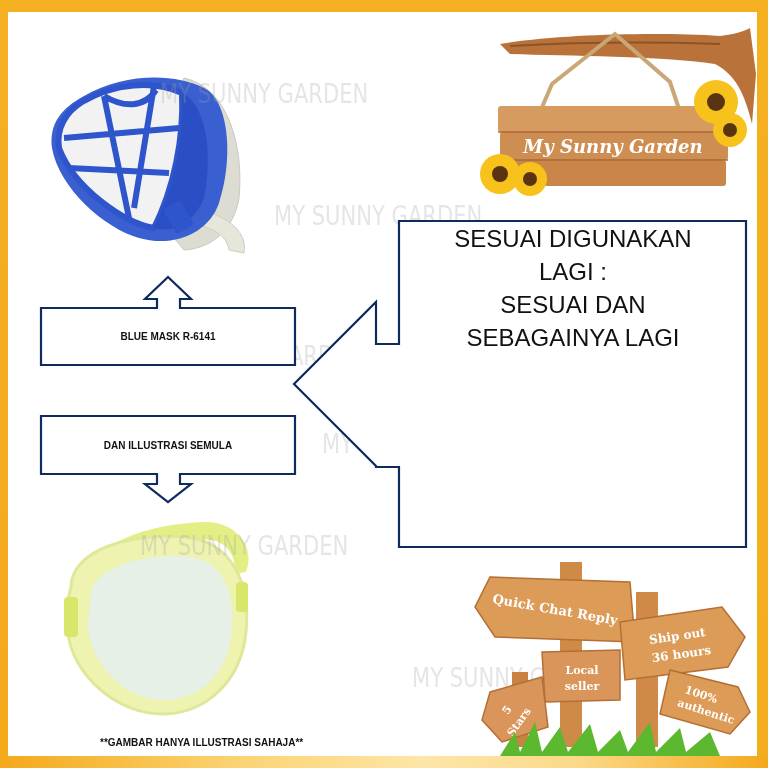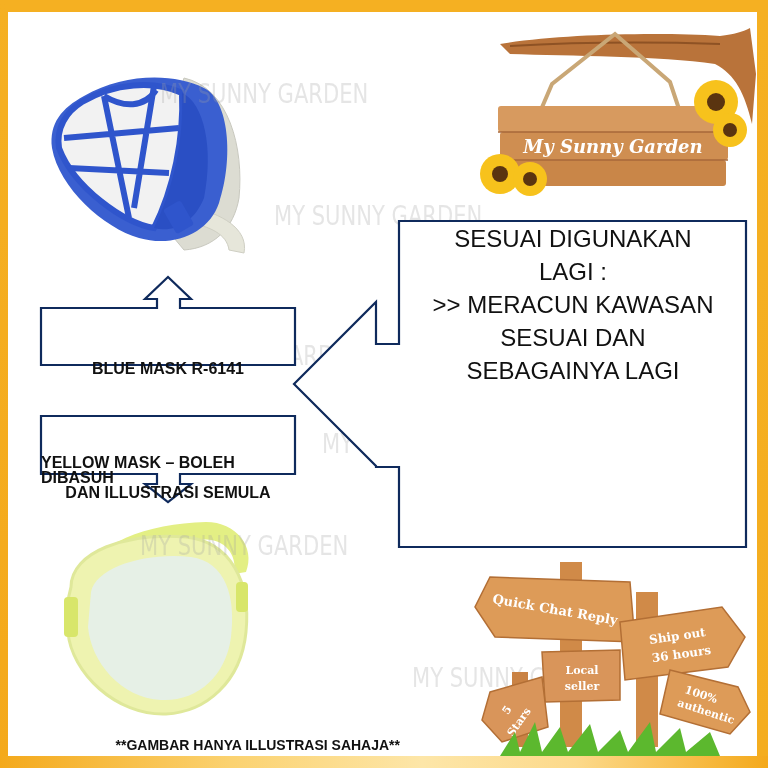--- a/index.html
+++ b/index.html
@@ -3,23 +3,23 @@
 <meta charset="utf-8">
 <style>
   html, body { margin:0; padding:0; }
   body { width:768px; height:768px; position:relative; overflow:hidden; background:#ffffff; font-family:"Liberation Sans", sans-serif; }
   .frame-top { position:absolute; left:0; top:0; width:768px; height:12px; background:#f5b022; }
   .frame-left { position:absolute; left:0; top:0; width:8px; height:768px; background:linear-gradient(180deg,#f5b022,#f4a91b); }
   .frame-right { position:absolute; right:0; top:0; width:11px; height:768px; background:linear-gradient(180deg,#f5b022,#f4ad1f); }
   .frame-bottom { position:absolute; left:0; bottom:0; width:768px; height:12px; background:linear-gradient(90deg,#f4a91b 0%,#fbd270 30%,#fde6a8 55%,#fcd98a 75%,#f4a91b 100%); }
   .watermark { position:absolute; color:rgba(160,160,160,0.28); font-family:"DejaVu Sans", sans-serif; font-size:27px; letter-spacing:0; transform:scaleX(0.78); transform-origin:left top; white-space:nowrap; font-weight:normal; }
   .diagram { position:absolute; left:0; top:0; }
-  .box-label { position:absolute; display:flex; align-items:center; justify-content:center; font-weight:bold; font-size:16px; color:#111; line-height:15px;margin-top:32px; }
+  .box-label { position:absolute; display:flex; align-items:center; justify-content:center; font-weight:bold; font-size:10px; color:#111; line-height:15px; }
   .callout-text { position:absolute; left:400px; top:222px; width:346px; height:324px; display:flex; flex-direction:column; align-items:center; justify-content:flex-start; font-size:24px; color:#111; line-height:33px; text-align:center; }
-  .disclaimer { position:absolute; left:100px; top:737px; width:300px; text-align:right; font-size:14px; font-weight:bold; color:#111; }
+  .disclaimer { position:absolute; left:100px; top:737px; width:300px; text-align:left; font-size:10px; font-weight:bold; color:#111; }
   .logo-sign { position:absolute; left:480px; top:14px; width:276px; height:186px; }
   .signpost { position:absolute; left:460px; top:552px; width:297px; height:204px; }
   .mask-blue { position:absolute; left:44px; top:38px; width:210px; height:225px; }
   .mask-yellow { position:absolute; left:56px; top:512px; width:210px; height:210px; }
   .sign-text { font-family:"DejaVu Serif", serif; font-weight:bold; fill:#ffffff; }
 </style>
 </head>
 <body>
 
 <div class="frame-top"></div>
@@ -60,28 +60,26 @@
 
   <path d="M41 416 L295 416 L295 474 L180 474 L180 484 L191 484 L168 502 L145 484 L157 484 L157 474 L41 474 Z" fill="#ffffff" stroke="#0f2a5c" stroke-width="2.2" stroke-linejoin="miter"></path>
 
   <path d="M399 221 L746 221 L746 547 L399 547 L399 467 L376 467 L376 466 L294 384 L376 302 L376 344 L399 344 Z" fill="#ffffff" stroke="#0f2a5c" stroke-width="2.2" stroke-linejoin="miter"></path>
 </svg>
 
 <div class="box-label" style="left:41px; top:308px; width:254px; height:57px;">
   <span>BLUE MASK R-6141</span>
 </div>
 <div class="box-label" style="left:41px; top:416px; width:254px; height:58px; flex-direction:column;">
-  <span>YELLOW MASK – BOLEH DIBASUH</span>
   <span>DAN ILLUSTRASI SEMULA</span>
 </div>
 
 <div class="callout-text">
   <span>SESUAI DIGUNAKAN</span>
   <span>LAGI :</span>
-  <span>&gt;&gt; MERACUN KAWASAN</span>
   <span>SESUAI DAN</span>
   <span>SEBAGAINYA LAGI</span>
 </div>
 
 <div class="disclaimer">**GAMBAR HANYA ILLUSTRASI SAHAJA**</div>
 
 <svg class="logo-sign" viewBox="0 0 276 186">
 
   <path d="M20 30 C80 20 180 18 240 22 C255 20 262 18 270 14 L276 60 L272 110 C265 80 255 60 235 50 C180 42 90 42 30 40 Z" fill="#b9733a"></path>
   <path d="M30 32 C100 28 180 28 240 30" stroke="#8e5224" stroke-width="2" fill="none"></path>

